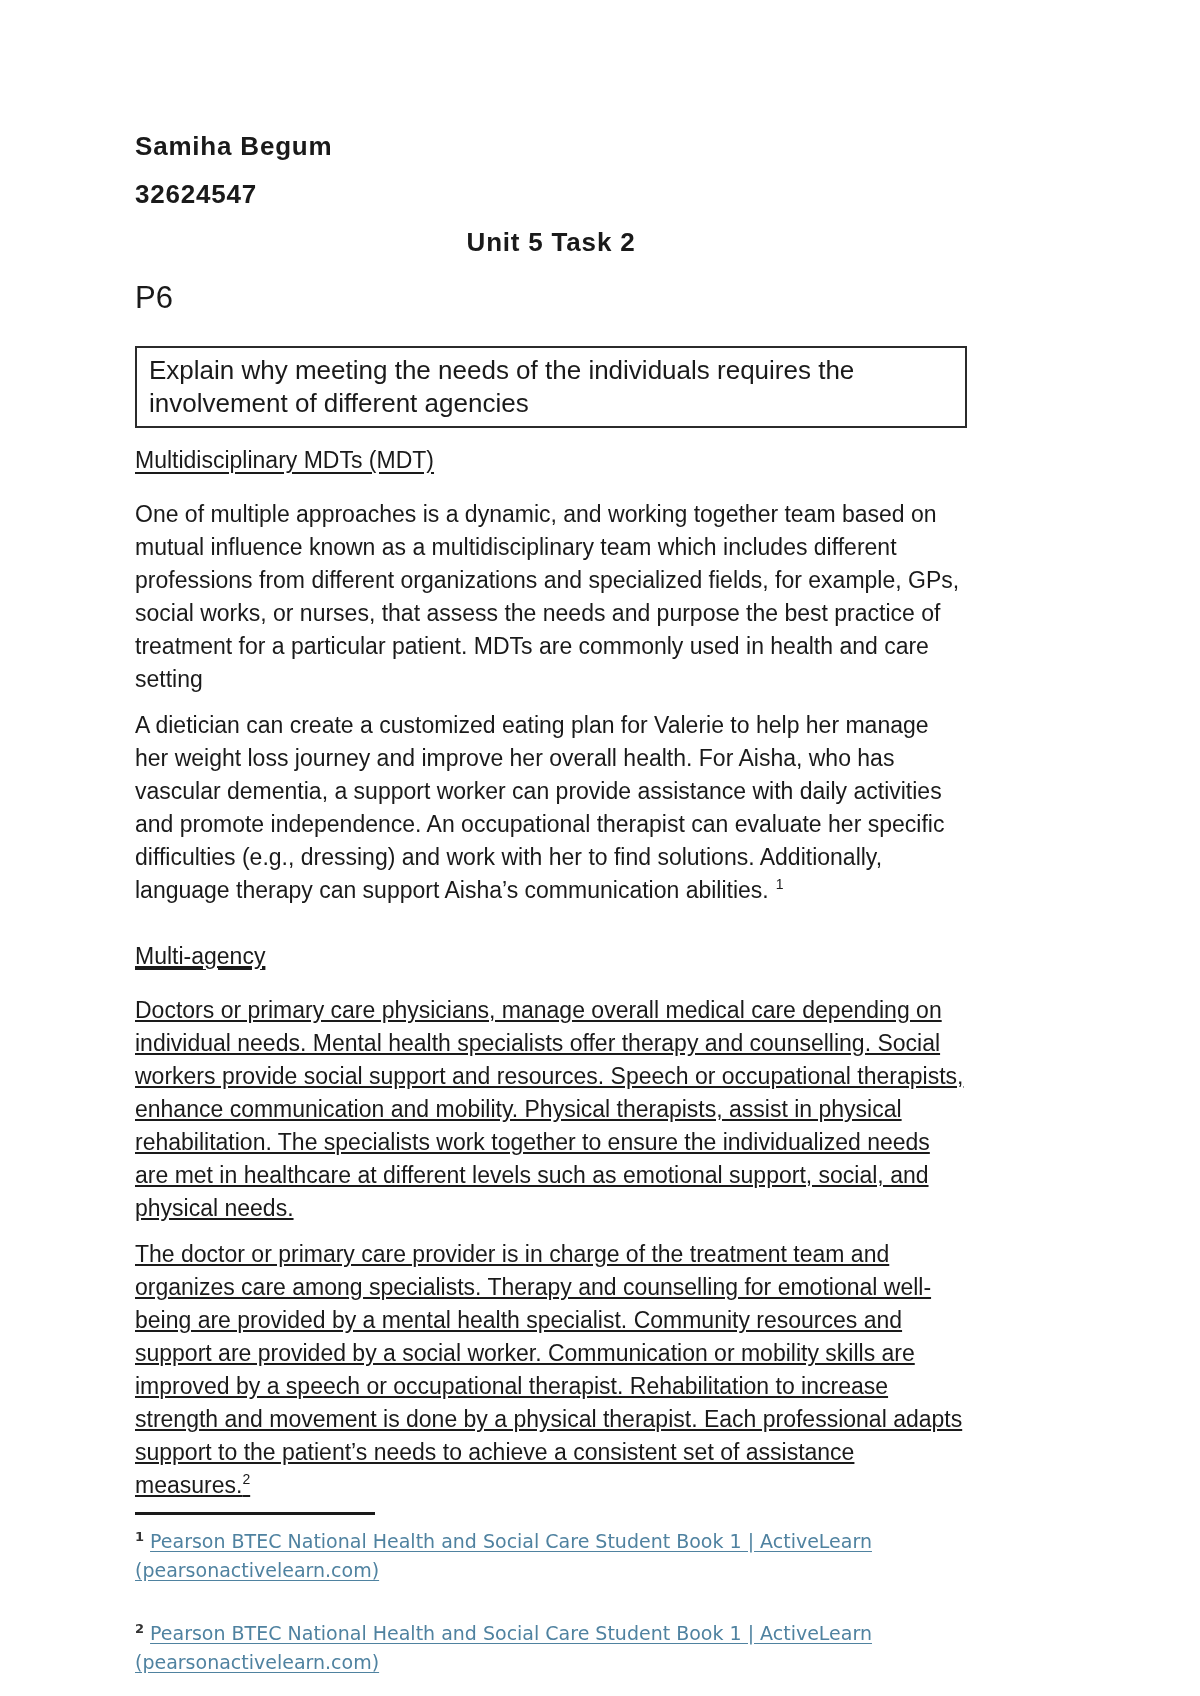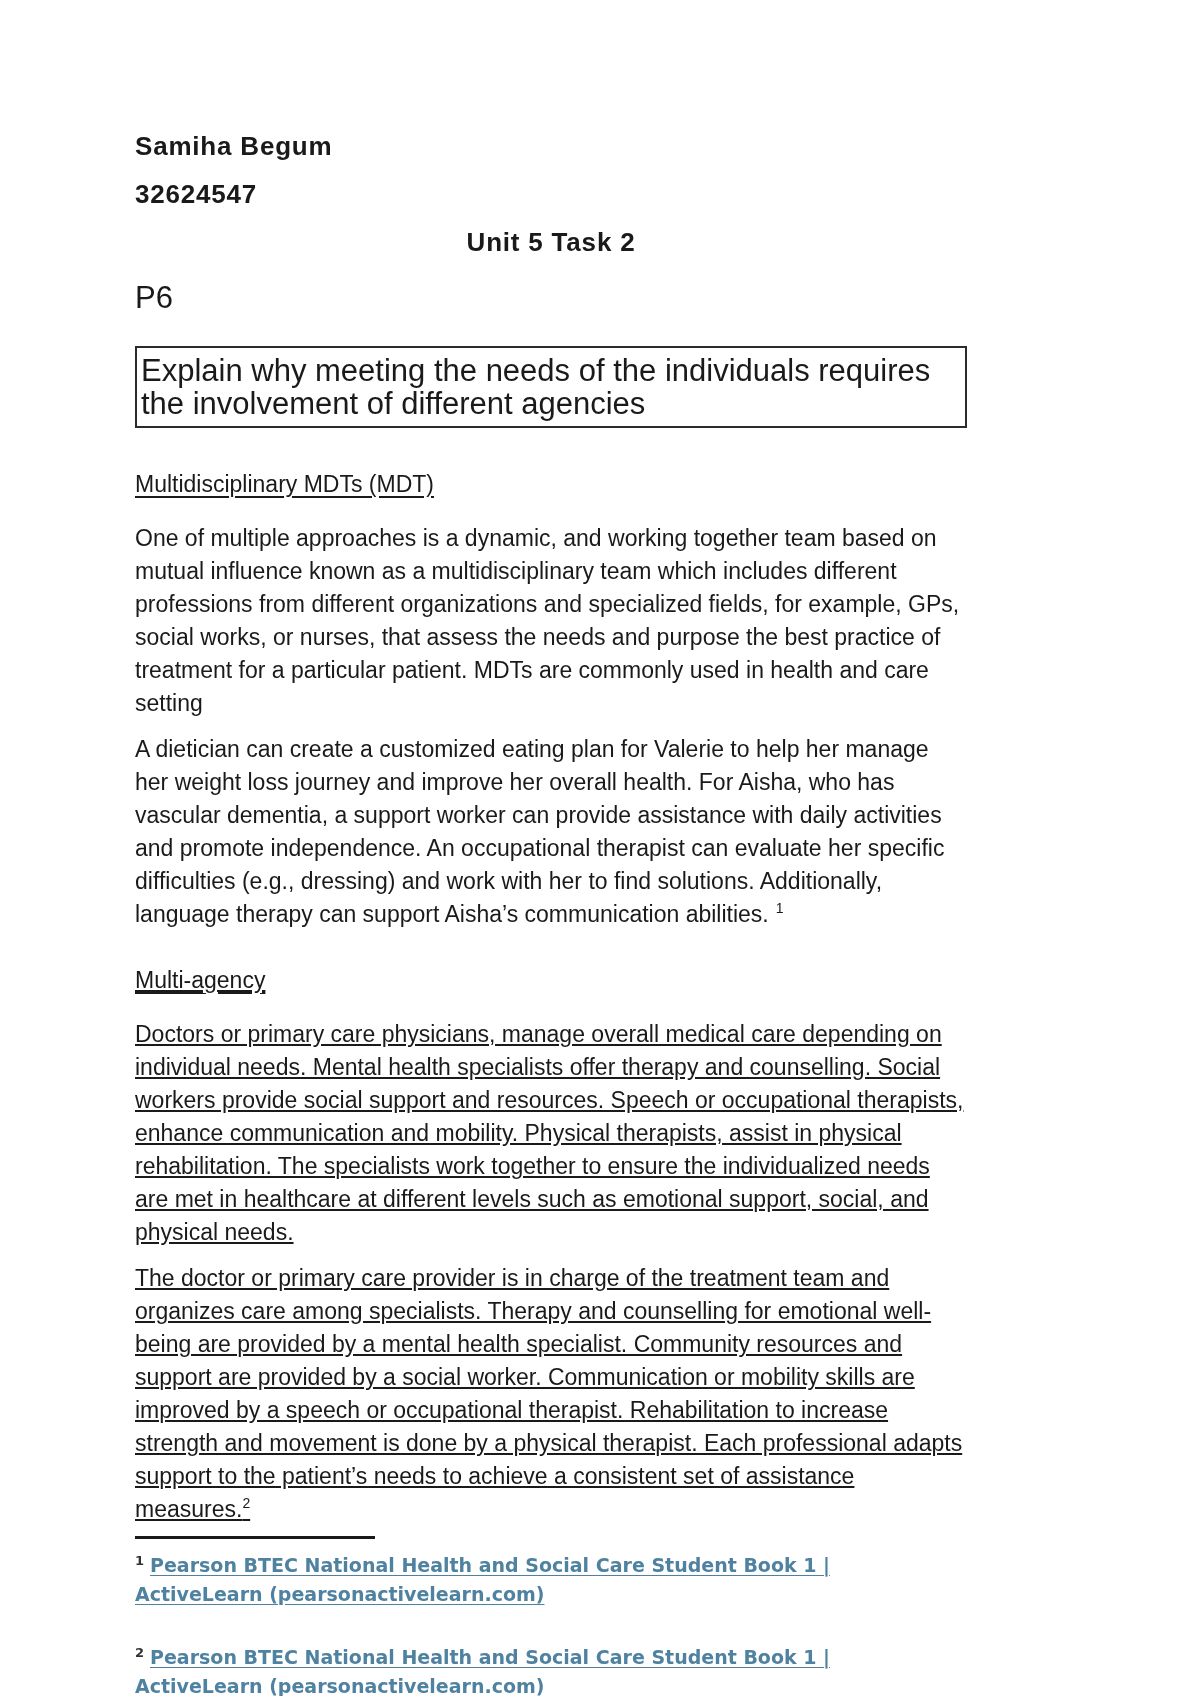--- a/index.html
+++ b/index.html
@@ -27,24 +27,24 @@
   }
   .doc-heading.title { margin-bottom: 30px; text-align: center; }
   .criterion {
     font-size: 31px;
     line-height: 24px;
     font-weight: normal;
     margin: 0 0 36px 0;
   }
   .task-box {
     border: 2px solid #2b2b2b;
-    padding: 6px 4px;
-    font-size: 31px;
+    padding: 6px 12px;
+    font-size: 26px;
     line-height: 33px;
-    margin: 0 0 44px 0;
+    margin: 0 0 20px 0;
   }
   .section-heading {
     font-size: 23px;
     line-height: 24px;
     font-weight: normal;
     text-decoration: underline;
     text-underline-offset: 4px;
     margin: 0 0 26px 0;
   }
   .section { margin: 0; }
@@ -82,21 +82,20 @@
     font-weight: bold;
     color: #333333;
     margin-right: 6px;
     line-height: 0;
   }
   .footnote a.fn-link {
     color: #4f82a0;
     text-decoration: underline;
     text-underline-offset: 3px;
     cursor: pointer;
-    font-weight: bold;
   }
 </style>
 </head>
 <body>
 
 <div class="page">
 
   <div class="doc-heading">Samiha Begum</div>
   <div class="doc-heading">32624547</div>
   <div class="doc-heading title">Unit 5 Task 2</div>

